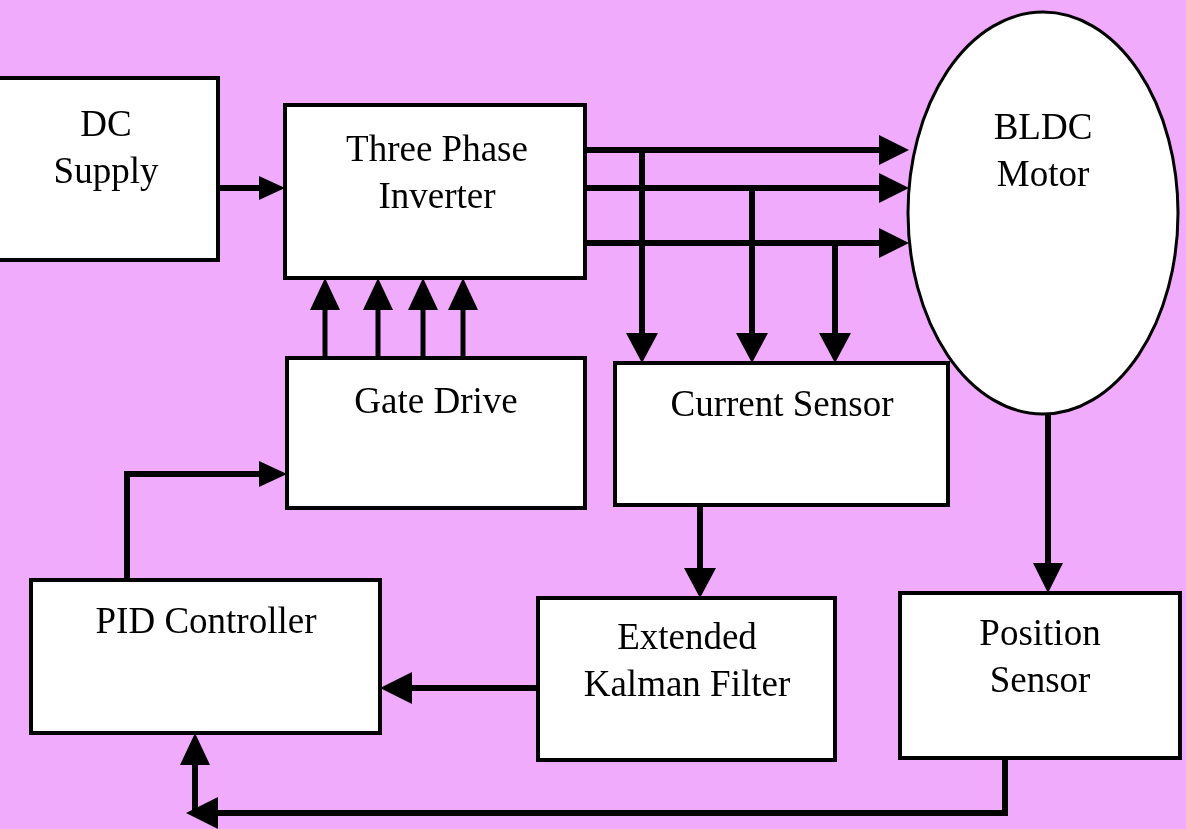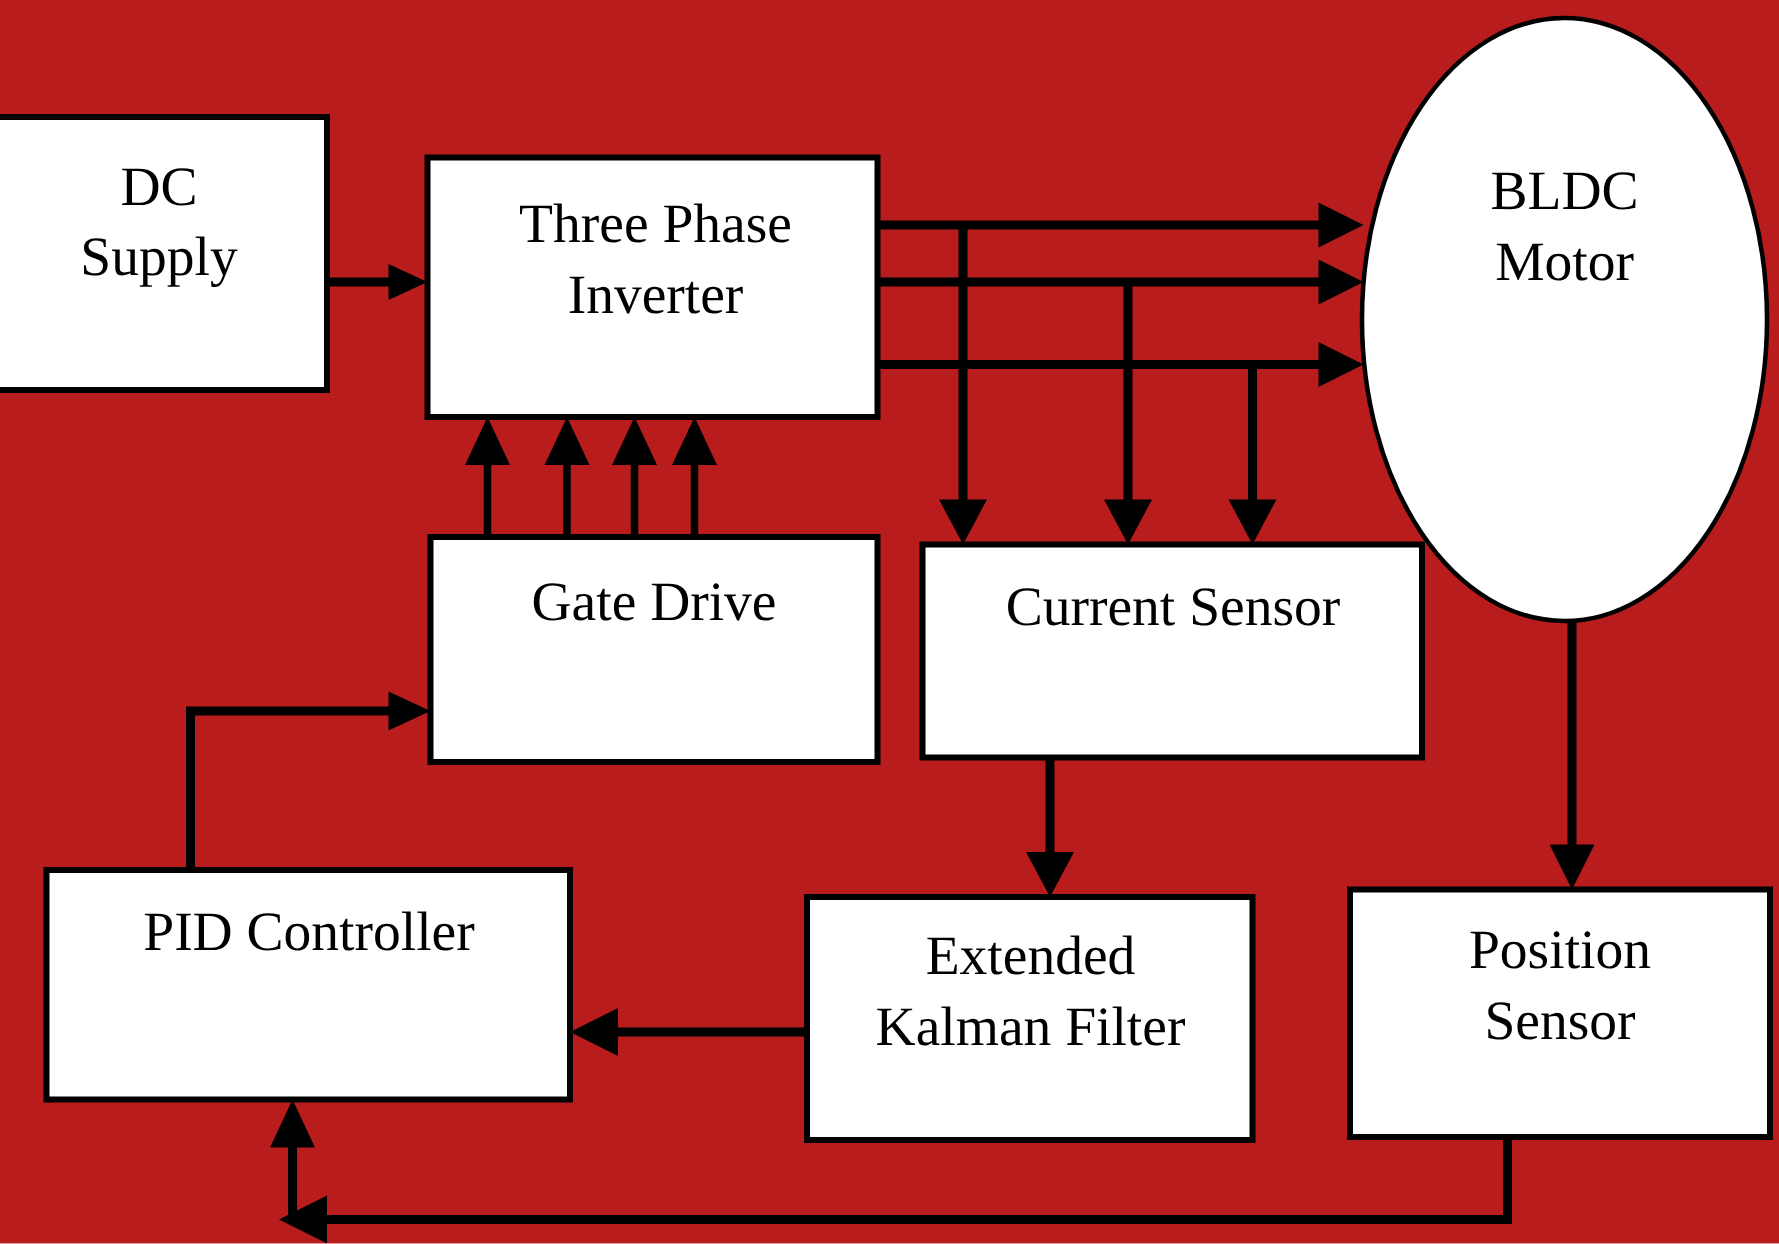--- a/index.html
+++ b/index.html
@@ -10,21 +10,21 @@
   body {
     width: 1186px;
     height: 829px;
     overflow: hidden;
     font-family: "Liberation Serif", "DejaVu Serif", serif;
   }
   #diagram-root {
     position: relative;
     width: 1186px;
     height: 829px;
-    background: #b91c1c;
+    background: #f0abfc;
   }
   svg#diagram {
     display: block;
     width: 1186px;
     height: 829px;
   }
   .node-shape {
     fill: #ffffff;
     stroke: #000000;
     stroke-width: 4;

